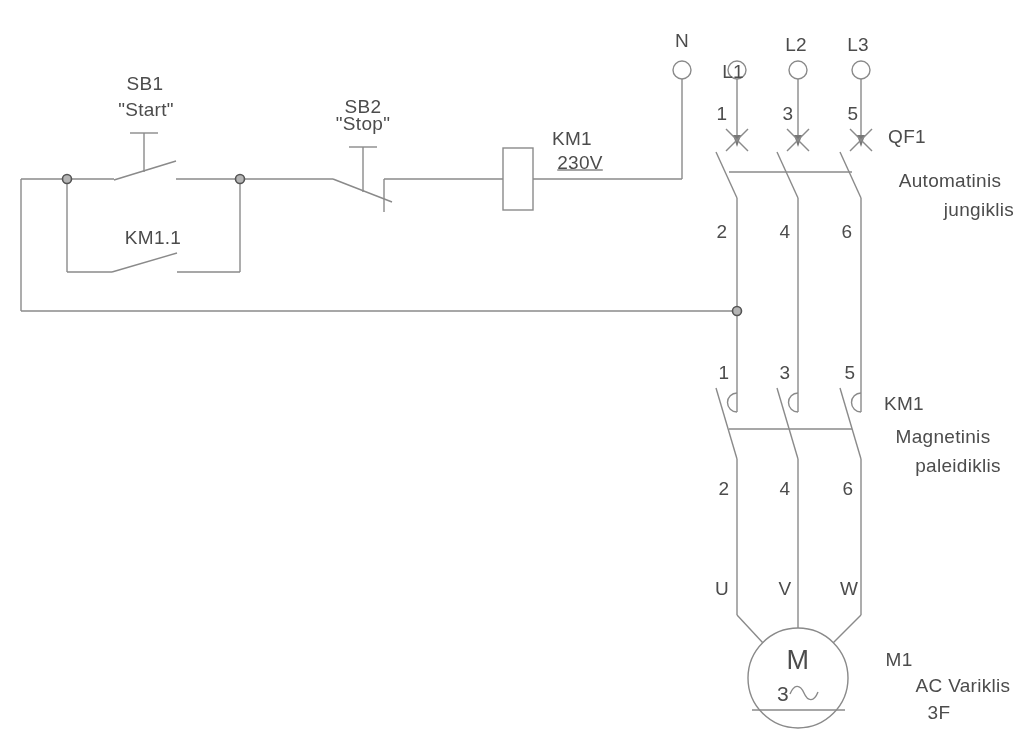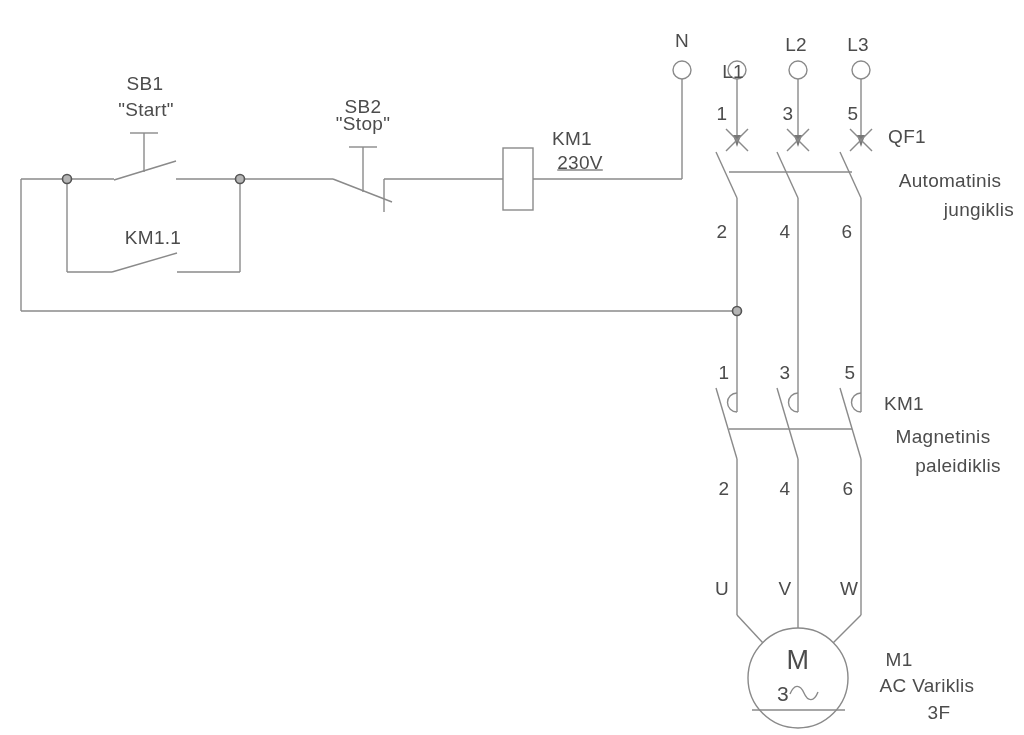--- a/index.html
+++ b/index.html
@@ -161,16 +161,16 @@
   <div class="lbl" style="left:958px;top:465px;">paleidiklis</div>
 
   <div class="lbl" style="left:722px;top:588px;">U</div>
   <div class="lbl" style="left:785px;top:588px;">V</div>
   <div class="lbl" style="left:849px;top:588px;">W</div>
 
   <div class="lbl big" style="left:798px;top:660px;">M</div>
   <div class="lbl mid" style="left:783px;top:693px;">3</div>
 
   <div class="lbl" style="left:899px;top:659px;">M1</div>
-  <div class="lbl" style="left:927px;top:685px;">AC Variklis</div>
+  <div class="lbl" style="left:963px;top:685px;">AC Variklis</div>
   <div class="lbl" style="left:939px;top:712px;text-align:center;">3F</div>
 
 </div>
 
 </body></html>

